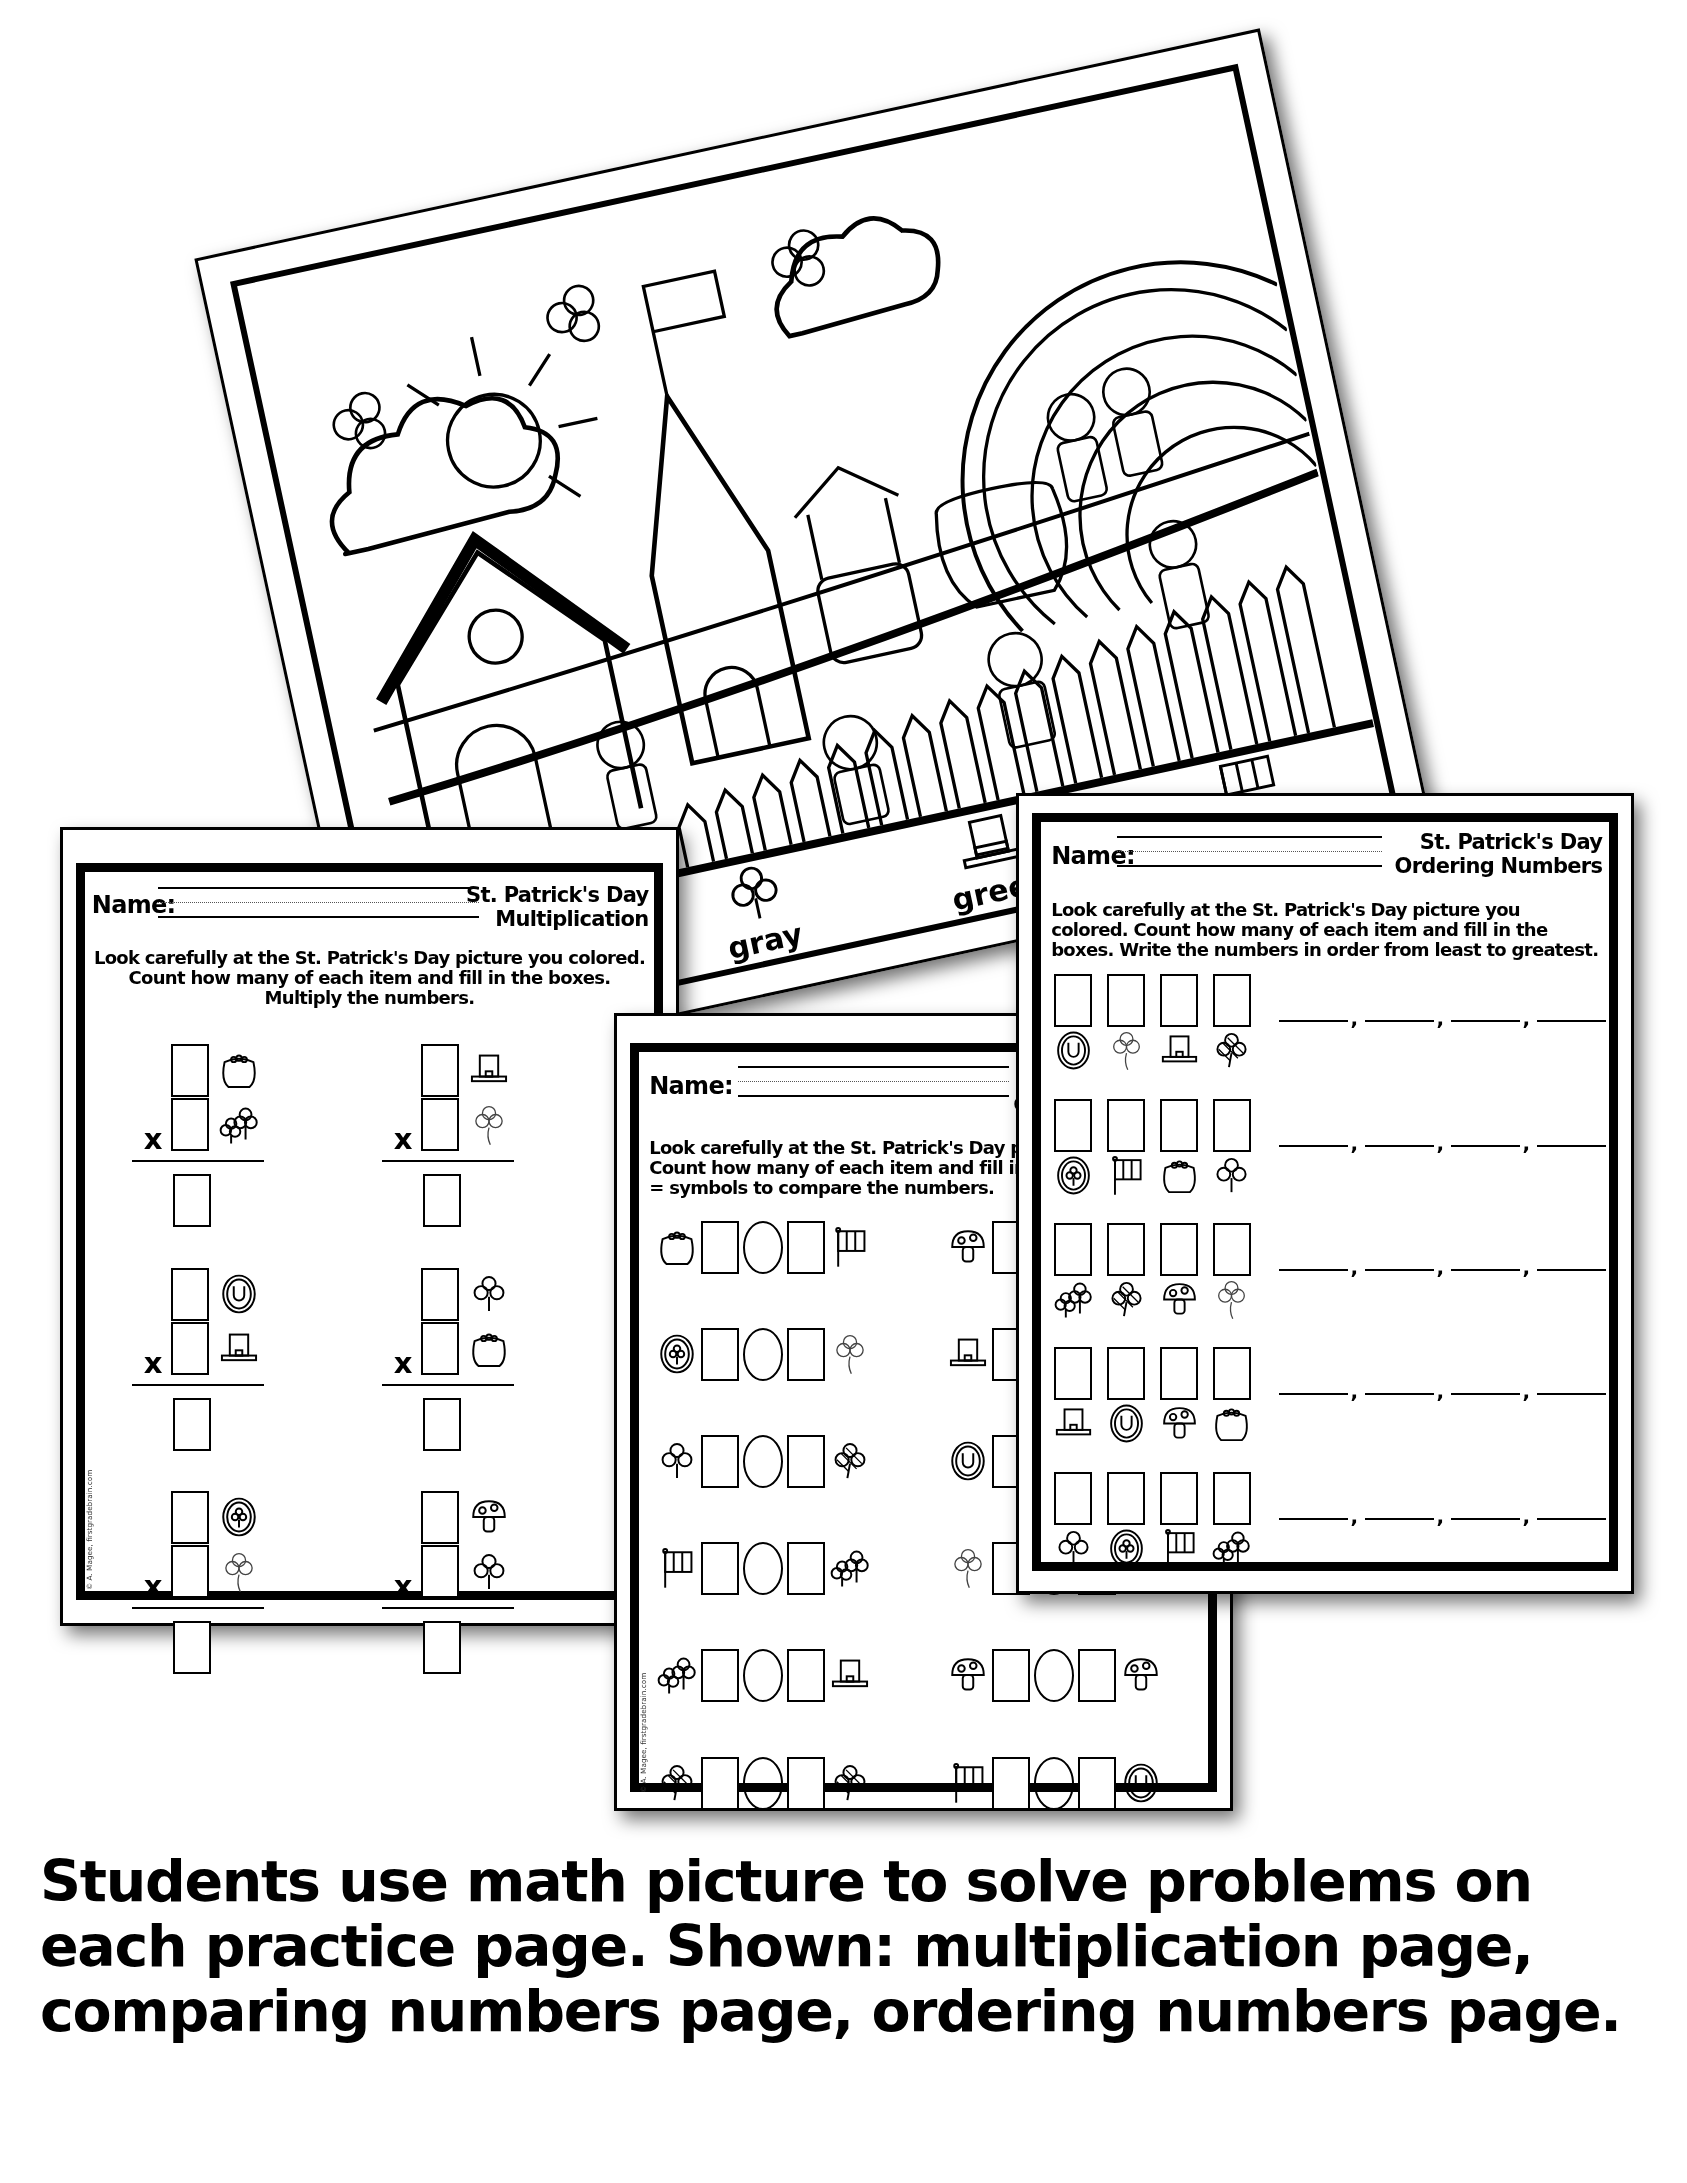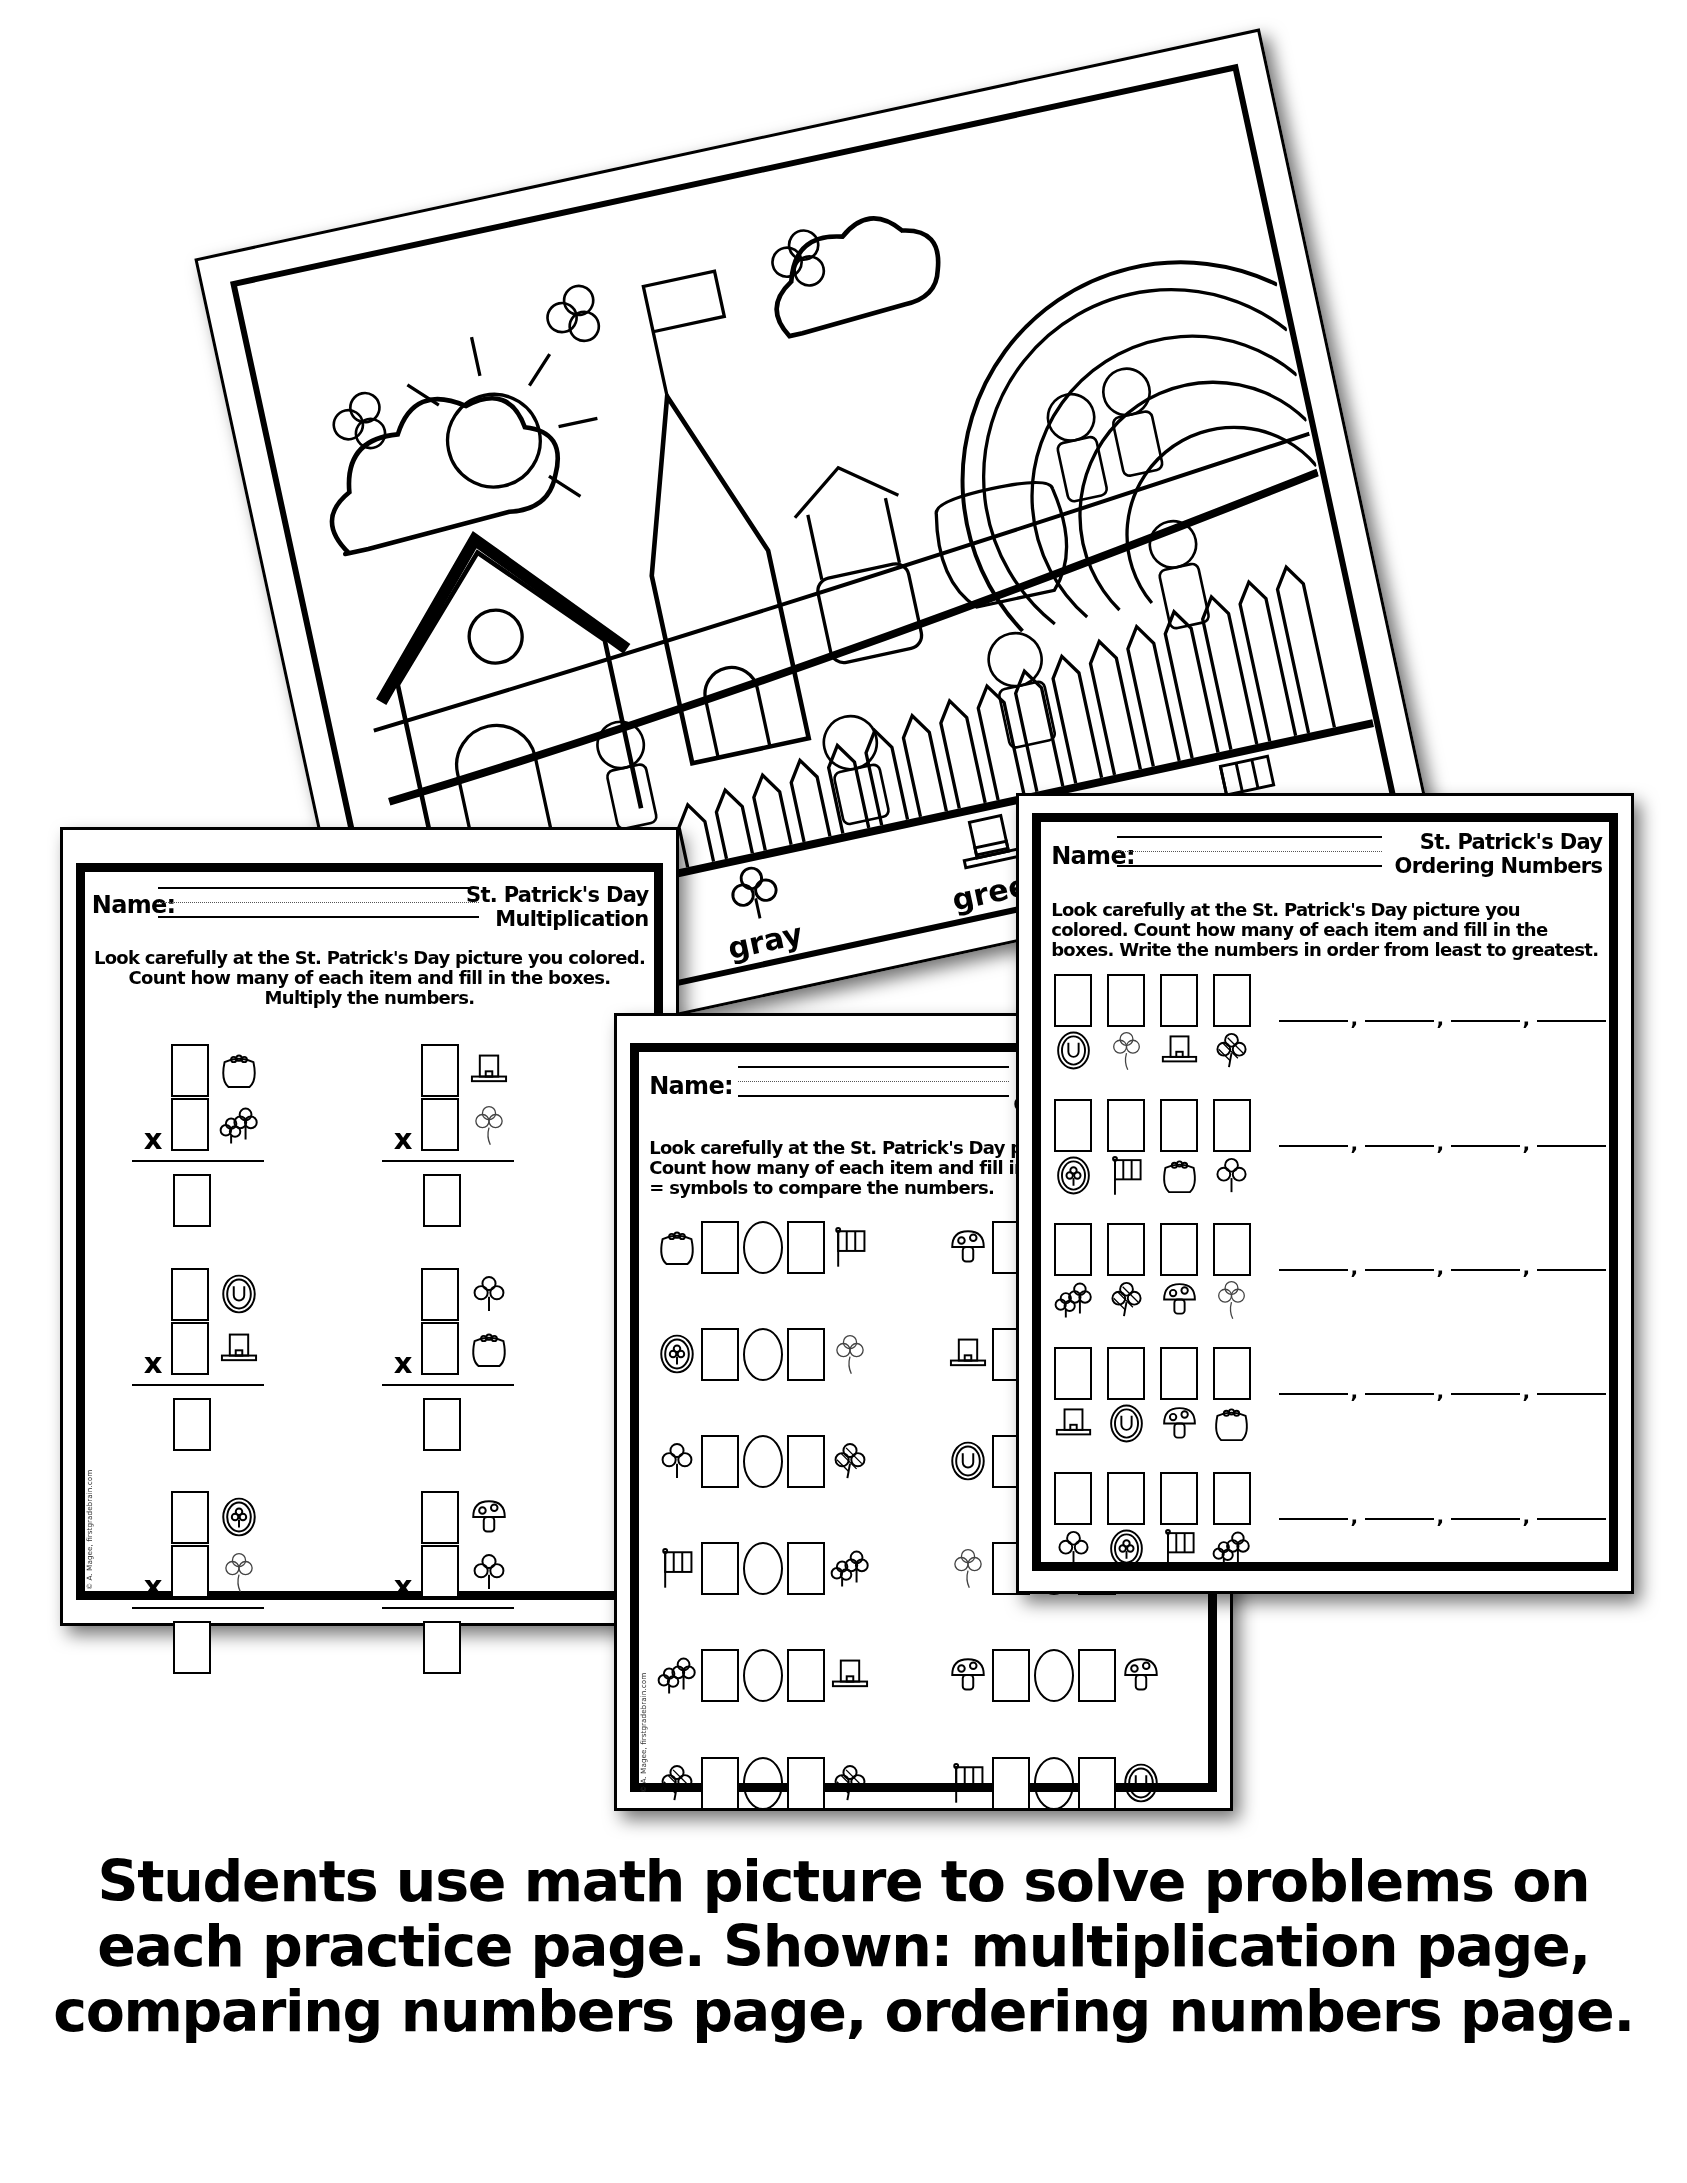--- a/index.html
+++ b/index.html
@@ -32,21 +32,21 @@
   .times { position:absolute; font-weight:bold; font-size:29px; font-family:"DejaVu Sans", sans-serif; }
   .rule { position:absolute; height:0; border-top:2px solid #000; }
   .blank { position:absolute; border-top:2.6px solid #000; height:0; }
   .comma { position:absolute; font-weight:bold; font-size:20px; }
   .copyright { position:absolute; font-size:7.3px; color:#333; transform:rotate(-90deg); transform-origin:left top; white-space:nowrap; font-family:"DejaVu Sans", sans-serif; }
 
   #mult { left:60px; top:827px; width:619px; height:799px; z-index:2; }
   #compare { left:614px; top:1013px; width:619px; height:798px; z-index:3; }
   #order { left:1016px; top:793px; width:618px; height:801px; z-index:4; }
 
-  .caption { position:absolute; left:40px; right:40px; top:1849px; text-align:center; font-weight:bold;
+  .caption { position:absolute; left:40px; right:40px; top:1849px; font-weight:bold;
              font-size:57px; line-height:65px; font-family:"DejaVu Sans", sans-serif; letter-spacing:-1.3px; }
 </style>
 </head>
 <body>
 
 <div id="coloring" class="sheet">
   <div class="frame"></div>
   <svg class="scene" viewBox="0 0 1537 1020" fill="none" stroke="#000" stroke-width="5">
 
     <g>

